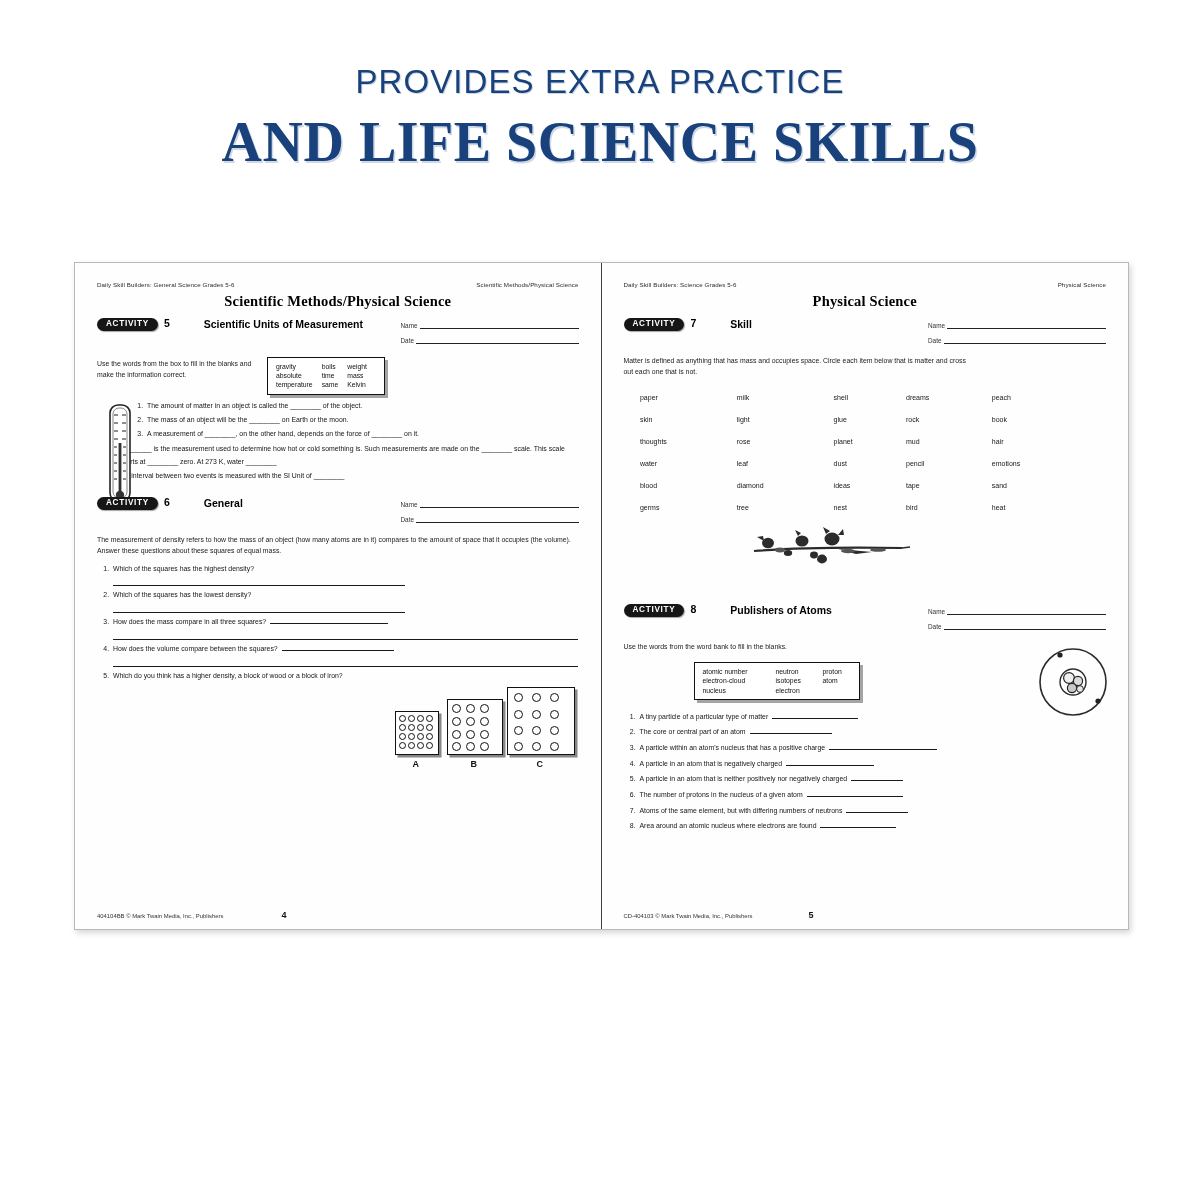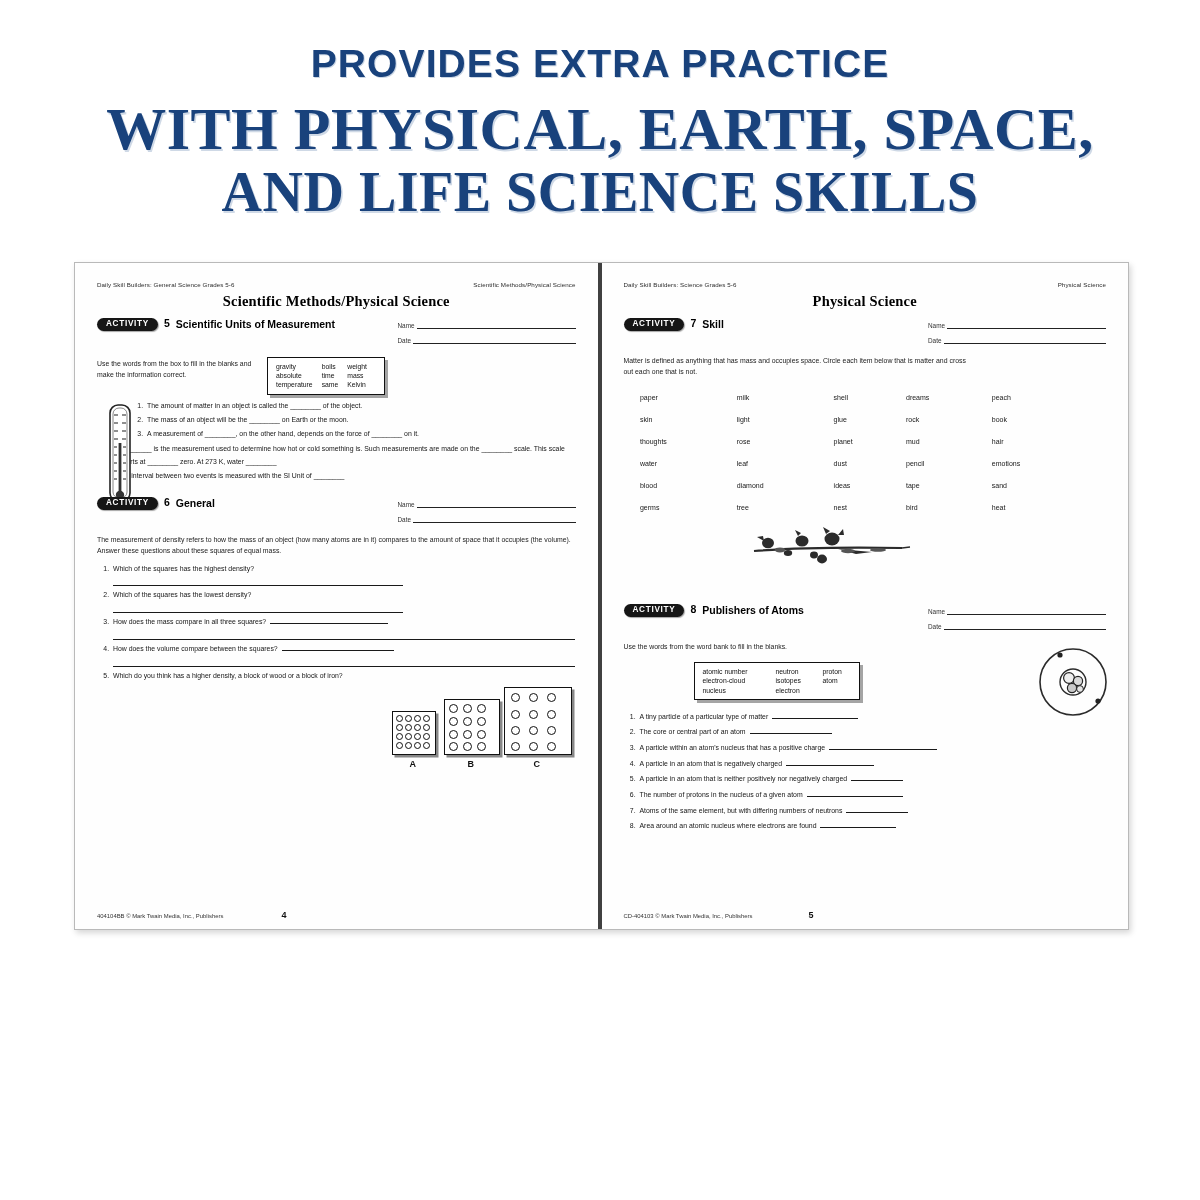--- a/index.html
+++ b/index.html
@@ -21,26 +21,27 @@
     left: 0;
     top: 0;
     width: 1200px;
     height: 240px;
     text-align: center;
     padding-top: 44px;
     box-sizing: border-box;
   }
   #headline-kicker {
     font-family: "Liberation Sans", sans-serif;
-    font-weight: bold;
-    font-size: 39px;
+    font-weight: normal;
+    font-size: 33px;
     letter-spacing: 1.1px;
     color: #19427c;
     text-shadow: 1px 1px 0 rgba(160,180,205,.55);
     line-height: 1;
+    margin-top: 21px;
   }
   #headline-main {
     margin-top: 14px;
     font-family: "Liberation Serif", serif;
     font-weight: bold;
     color: #19427c;
     font-size: 60px;
     line-height: 1.08;
     letter-spacing: 0.5px;
     text-shadow: 1.5px 1.5px 0 rgba(160,180,205,.5);
@@ -62,21 +63,21 @@
   .page {
     position: relative;
     box-sizing: border-box;
     padding: 18px 22px 10px 22px;
     flex: 1 1 50%;
     background: #fefefe;
     color: #111;
     font-size: 7.2px;
     overflow: hidden;
   }
-  .page.left  { border-right: 4px solid #404040; }
+  .page.left  { border-right: 1px solid #404040; }
   .page.right { }
 
   .run-head {
     display: flex;
     justify-content: space-between;
     font-size: 6.2px;
     color: #2a2a2a;
     letter-spacing: .1px;
     margin-bottom: 5px;
   }
@@ -117,20 +118,21 @@
     font-size: 10.5px;
     line-height: 1.05;
     color: #000;
   }
   .activity-title {
     font-weight: bold;
     font-size: 10.5px;
     line-height: 1.15;
     color: #000;
     max-width: 200px;
+    margin-left: 28px;
   }
   .namedate {
     margin-left: auto;
     width: 178px;
     font-size: 6.4px;
     color: #333;
     padding-top: 3px;
   }
   .namedate .nd-row {
     display: flex;
@@ -279,21 +281,20 @@
   }
 
   .section-gap { height: 7px; }
 </style>
 </head>
 <body>
 
 <div id="headline-block">
   <div id="headline-kicker">PROVIDES EXTRA PRACTICE</div>
   <div id="headline-main">
-    <div class="l1">WITH PHYSICAL, EARTH, SPACE,</div>
     <div class="l2">AND LIFE SCIENCE SKILLS</div>
   </div>
 </div>
 
 <div id="spread">
 
   <div class="page left">
 
     <div class="run-head">
       <span>Daily Skill Builders: General Science Grades 5-6</span>

